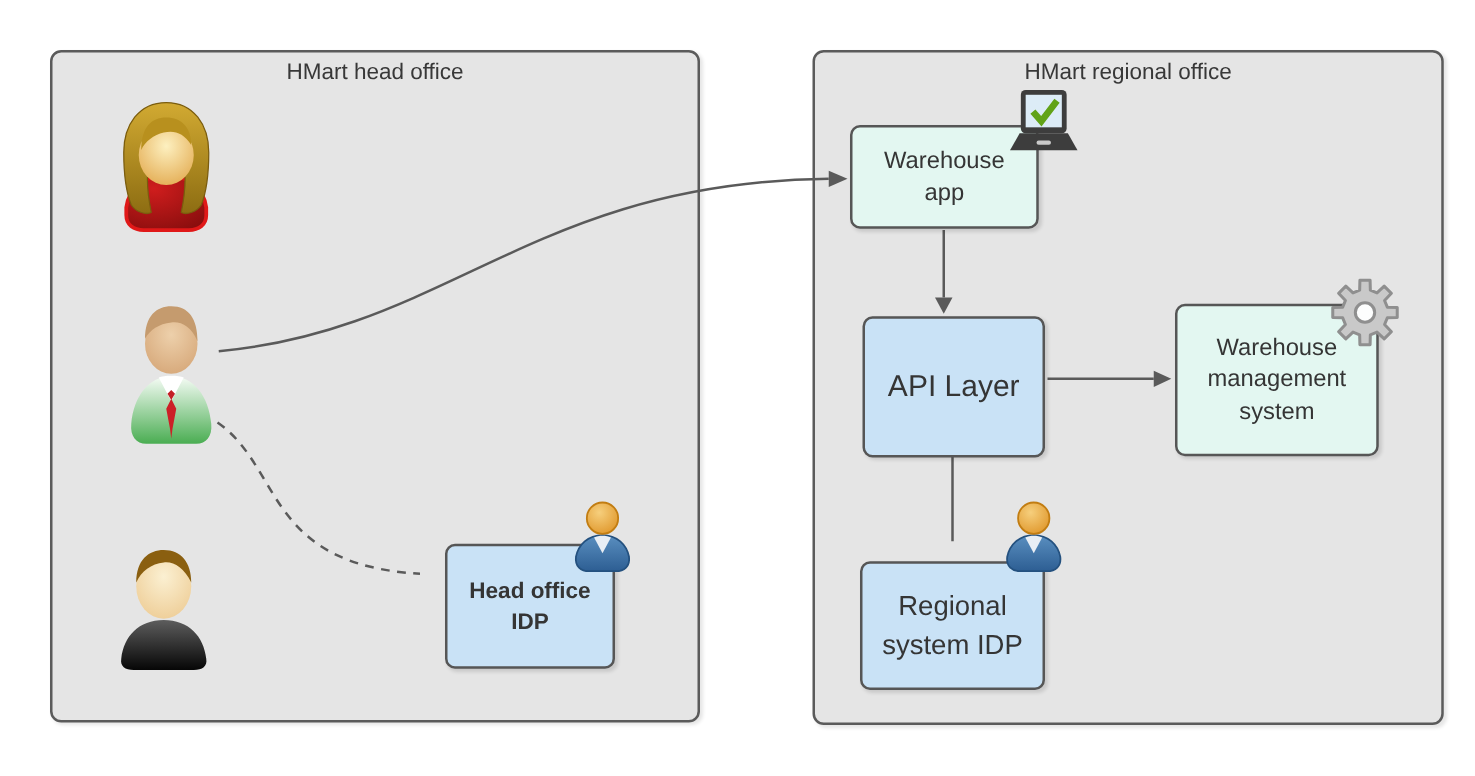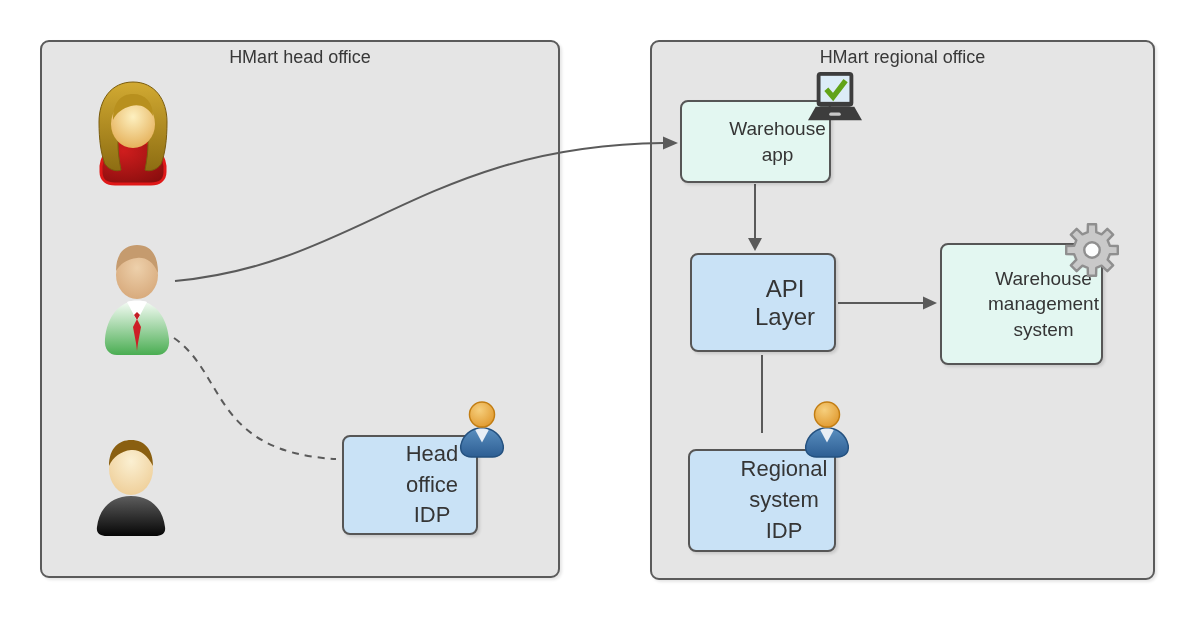--- a/index.html
+++ b/index.html
@@ -26,28 +26,27 @@
     text-align:center; font-size:18px; color:#383838;
   }
   .person { position:absolute; z-index:2; }
   .connectors { position:absolute; left:0; top:0; width:1180px; height:621px; z-index:2; pointer-events:none; }
   .box {
     position:absolute; z-index:3;
     display:flex; flex-direction:column; align-items:center; justify-content:center;
     border:2px solid #565656; border-radius:8px;
     text-align:center; color:#353535;
     box-shadow:2px 2px 3px rgba(0,0,0,0.12);
-    padding-left:44px;
   }
   .blue { background:#c9e2f6; }
   .cyan { background:#e3f7f1; }
   #warehouse-app-box { left:680px; top:100px; width:151px; height:83px;  font-size:19px; line-height:1.35; }
-  #api-layer-box     { left:690px; top:253px; width:146px; height:99px; font-size:24px; }
+  #api-layer-box     { left:690px; top:253px; width:146px; height:113px; font-size:24px; }
   #wms-box           { left:940px; top:243px; width:163px; height:122px; font-size:19px; line-height:1.32; }
-  #head-idp-box      { left:342px; top:435px; width:136px; height:100px; font-size:22px; line-height:1.4; }
+  #head-idp-box      { left:356px; top:435px; width:136px; height:100px; font-size:18px; line-height:1.4;font-weight:bold; }
   #regional-idp-box  { left:688px; top:433px; width:148px; height:103px; font-size:22px; line-height:1.4;margin-top:16px; }
   .icon { position:absolute; z-index:4; }
   #laptop-icon { left:804px;  top:71px;  }
   #gear-icon   { left:1063px; top:221px; }
   #head-idp-user-icon     { left:455px; top:399px; }
   #regional-idp-user-icon { left:800px; top:399px; }
 </style>
 </head>
 <body>
 

